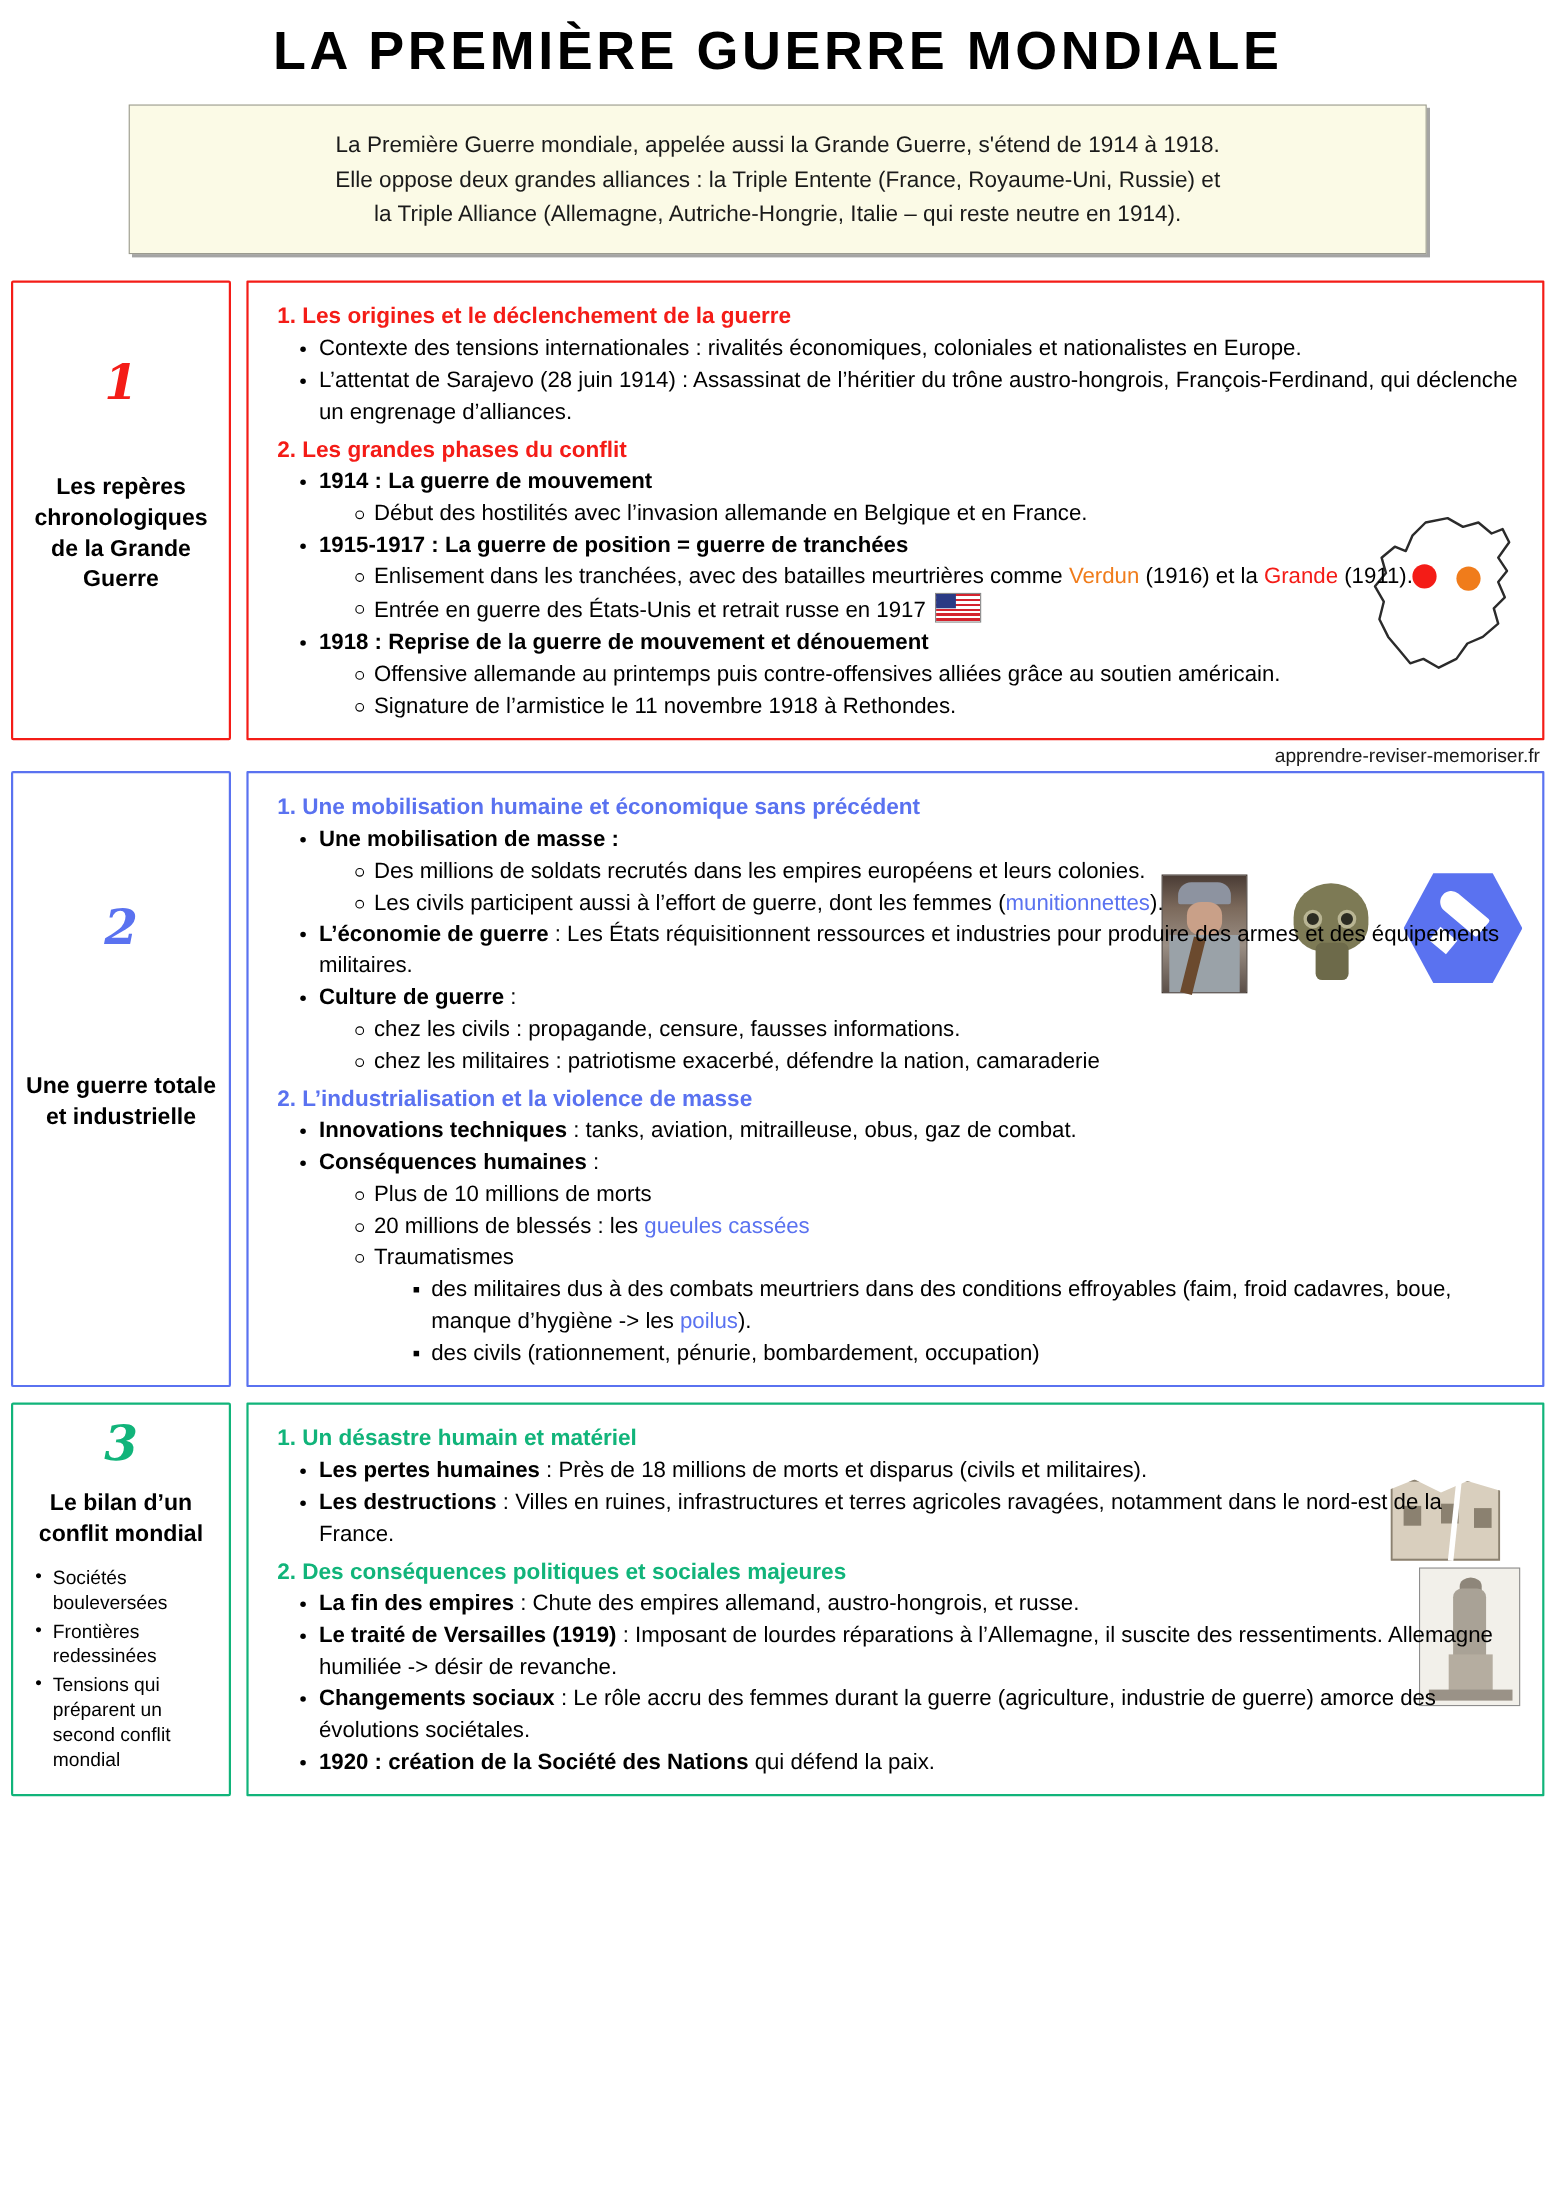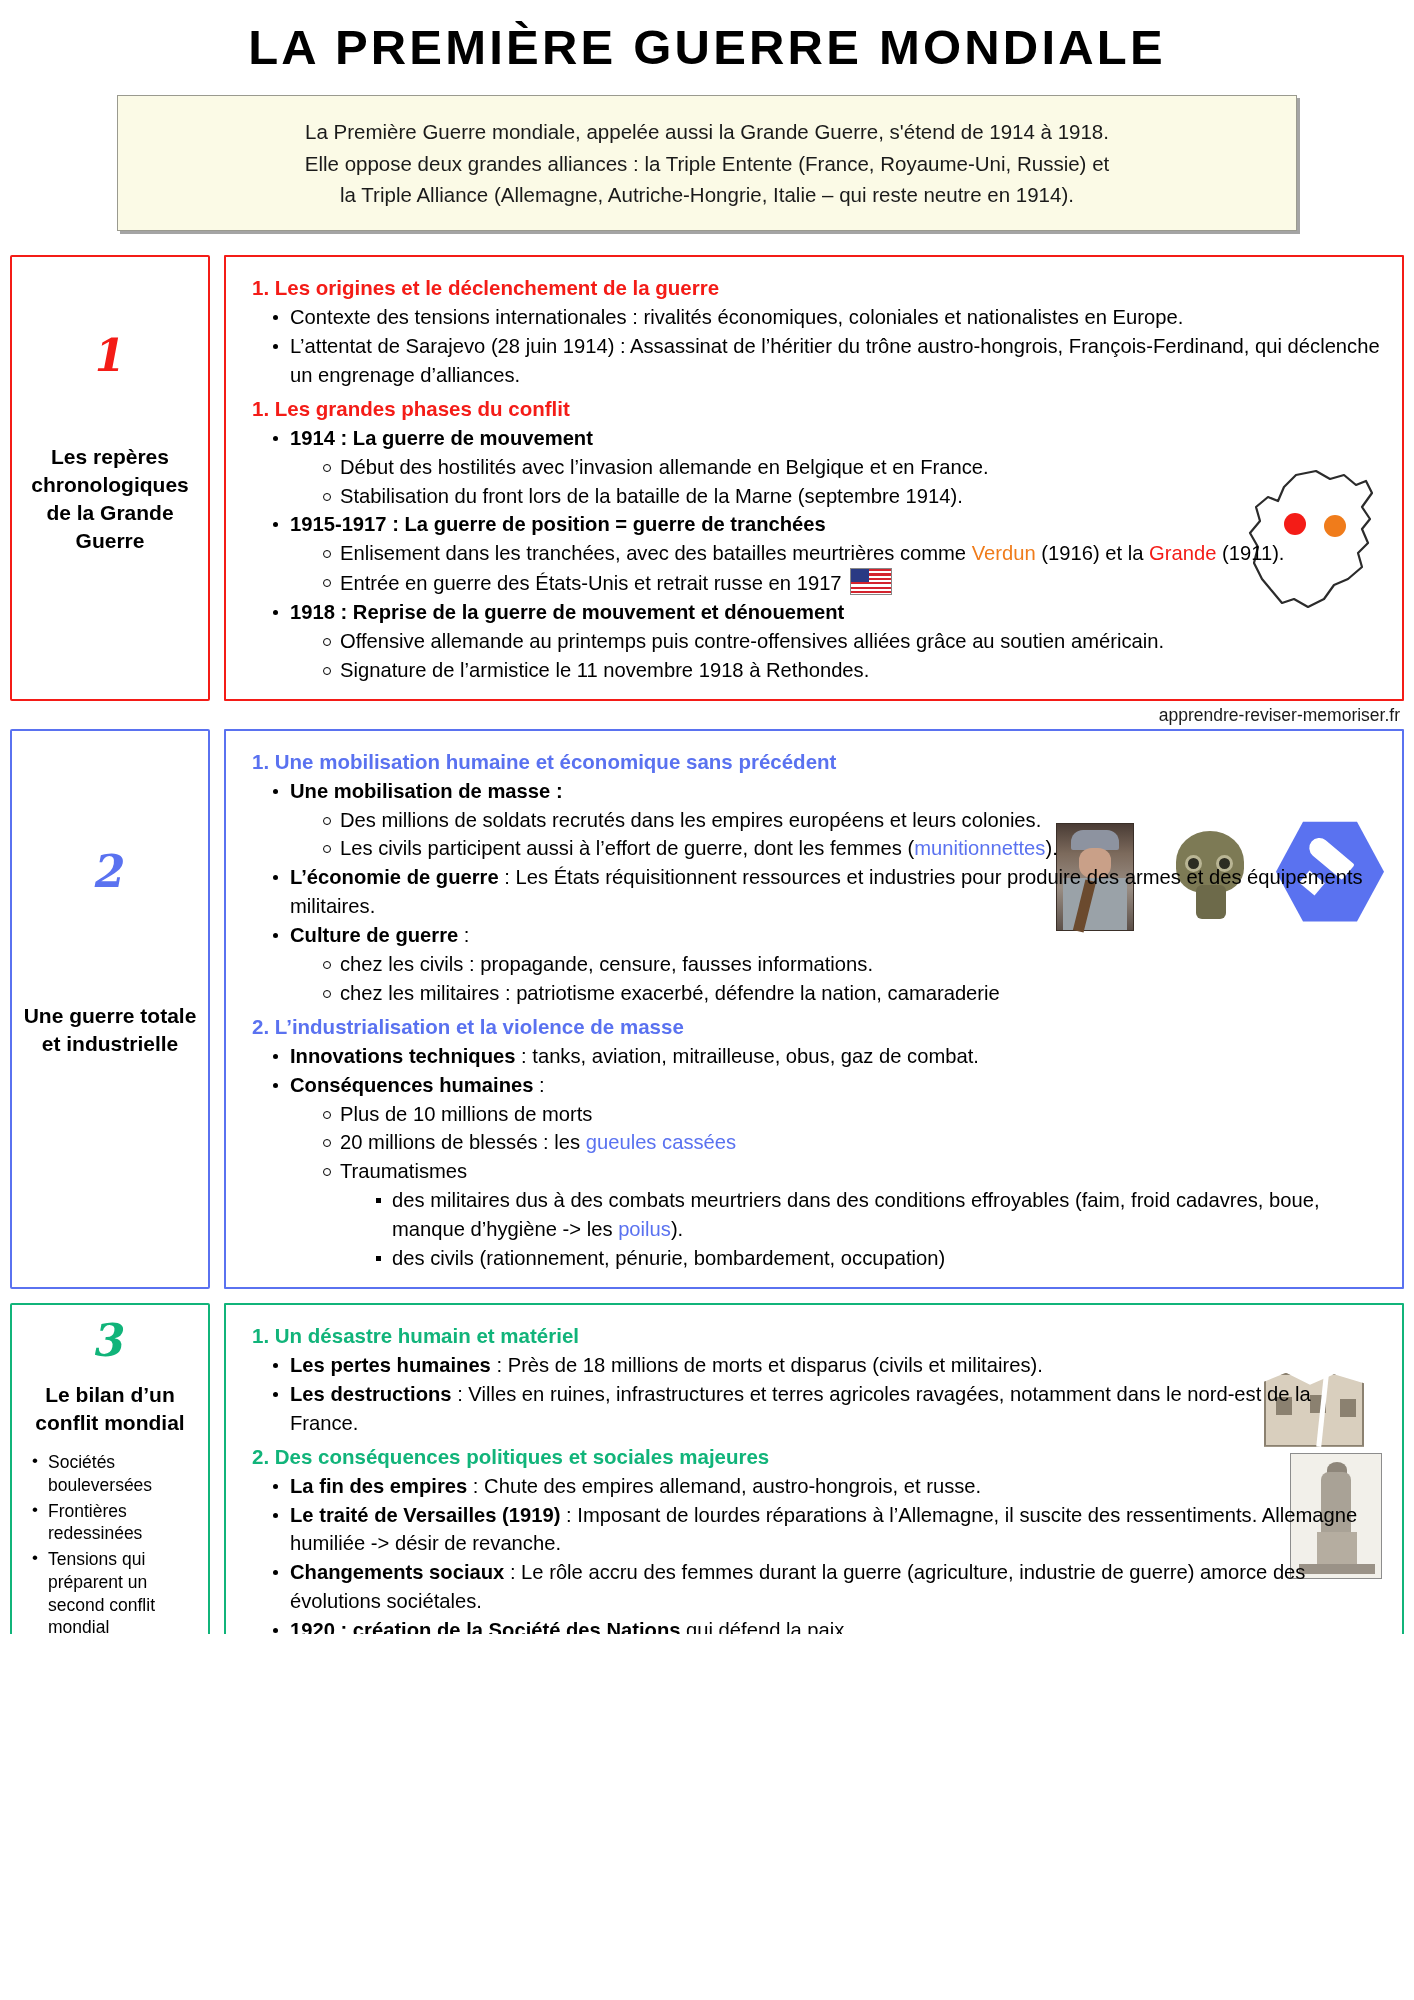--- a/index.html
+++ b/index.html
@@ -381,27 +381,26 @@
         <div style="position:absolute; left:46px; top:46px; width:22px; height:22px; border-radius:50%; background:#f41c17;"></div>
         <div style="position:absolute; left:86px; top:48px; width:22px; height:22px; border-radius:50%; background:#f07c1b;"></div>
       </div>
 
       <div class="heading t1">1. Les origines et le déclenchement de la guerre</div>
       <ul class="lvl1">
         <li>Contexte des tensions internationales : rivalités économiques, coloniales et nationalistes en Europe.</li>
         <li>L’attentat de Sarajevo (28 juin 1914) : Assassinat de l’héritier du trône austro-hongrois, François-Ferdinand, qui déclenche un engrenage d’alliances.</li>
       </ul>
 
-      <div class="heading t1 gap">1. Les grandes phases du conflit</div>
+      <div class="heading t1 gap">2. Les grandes phases du conflit</div>
       <ul class="lvl1">
         <li>
           <b>1914 : La guerre de mouvement</b>
           <ul class="lvl2">
             <li>Début des hostilités avec l’invasion allemande en Belgique et en France.</li>
-            <li>Stabilisation du front lors de la bataille de la Marne (septembre 1914).</li>
           </ul>
         </li>
         <li>
           <b>1915-1917 : La guerre de position = guerre de tranchées</b>
           <ul class="lvl2">
             <li><span>Enlisement dans les tranchées, avec des batailles meurtrières comme </span><span class="hl-orange">Verdun</span><span> (1916) et la </span><span class="hl-red">Grande</span><span> (1911).</span></li>
             <li><span>Entrée en guerre des États-Unis et retrait russe en 1917</span><span class="us-flag"></span></li>
           </ul>
         </li>
         <li>

